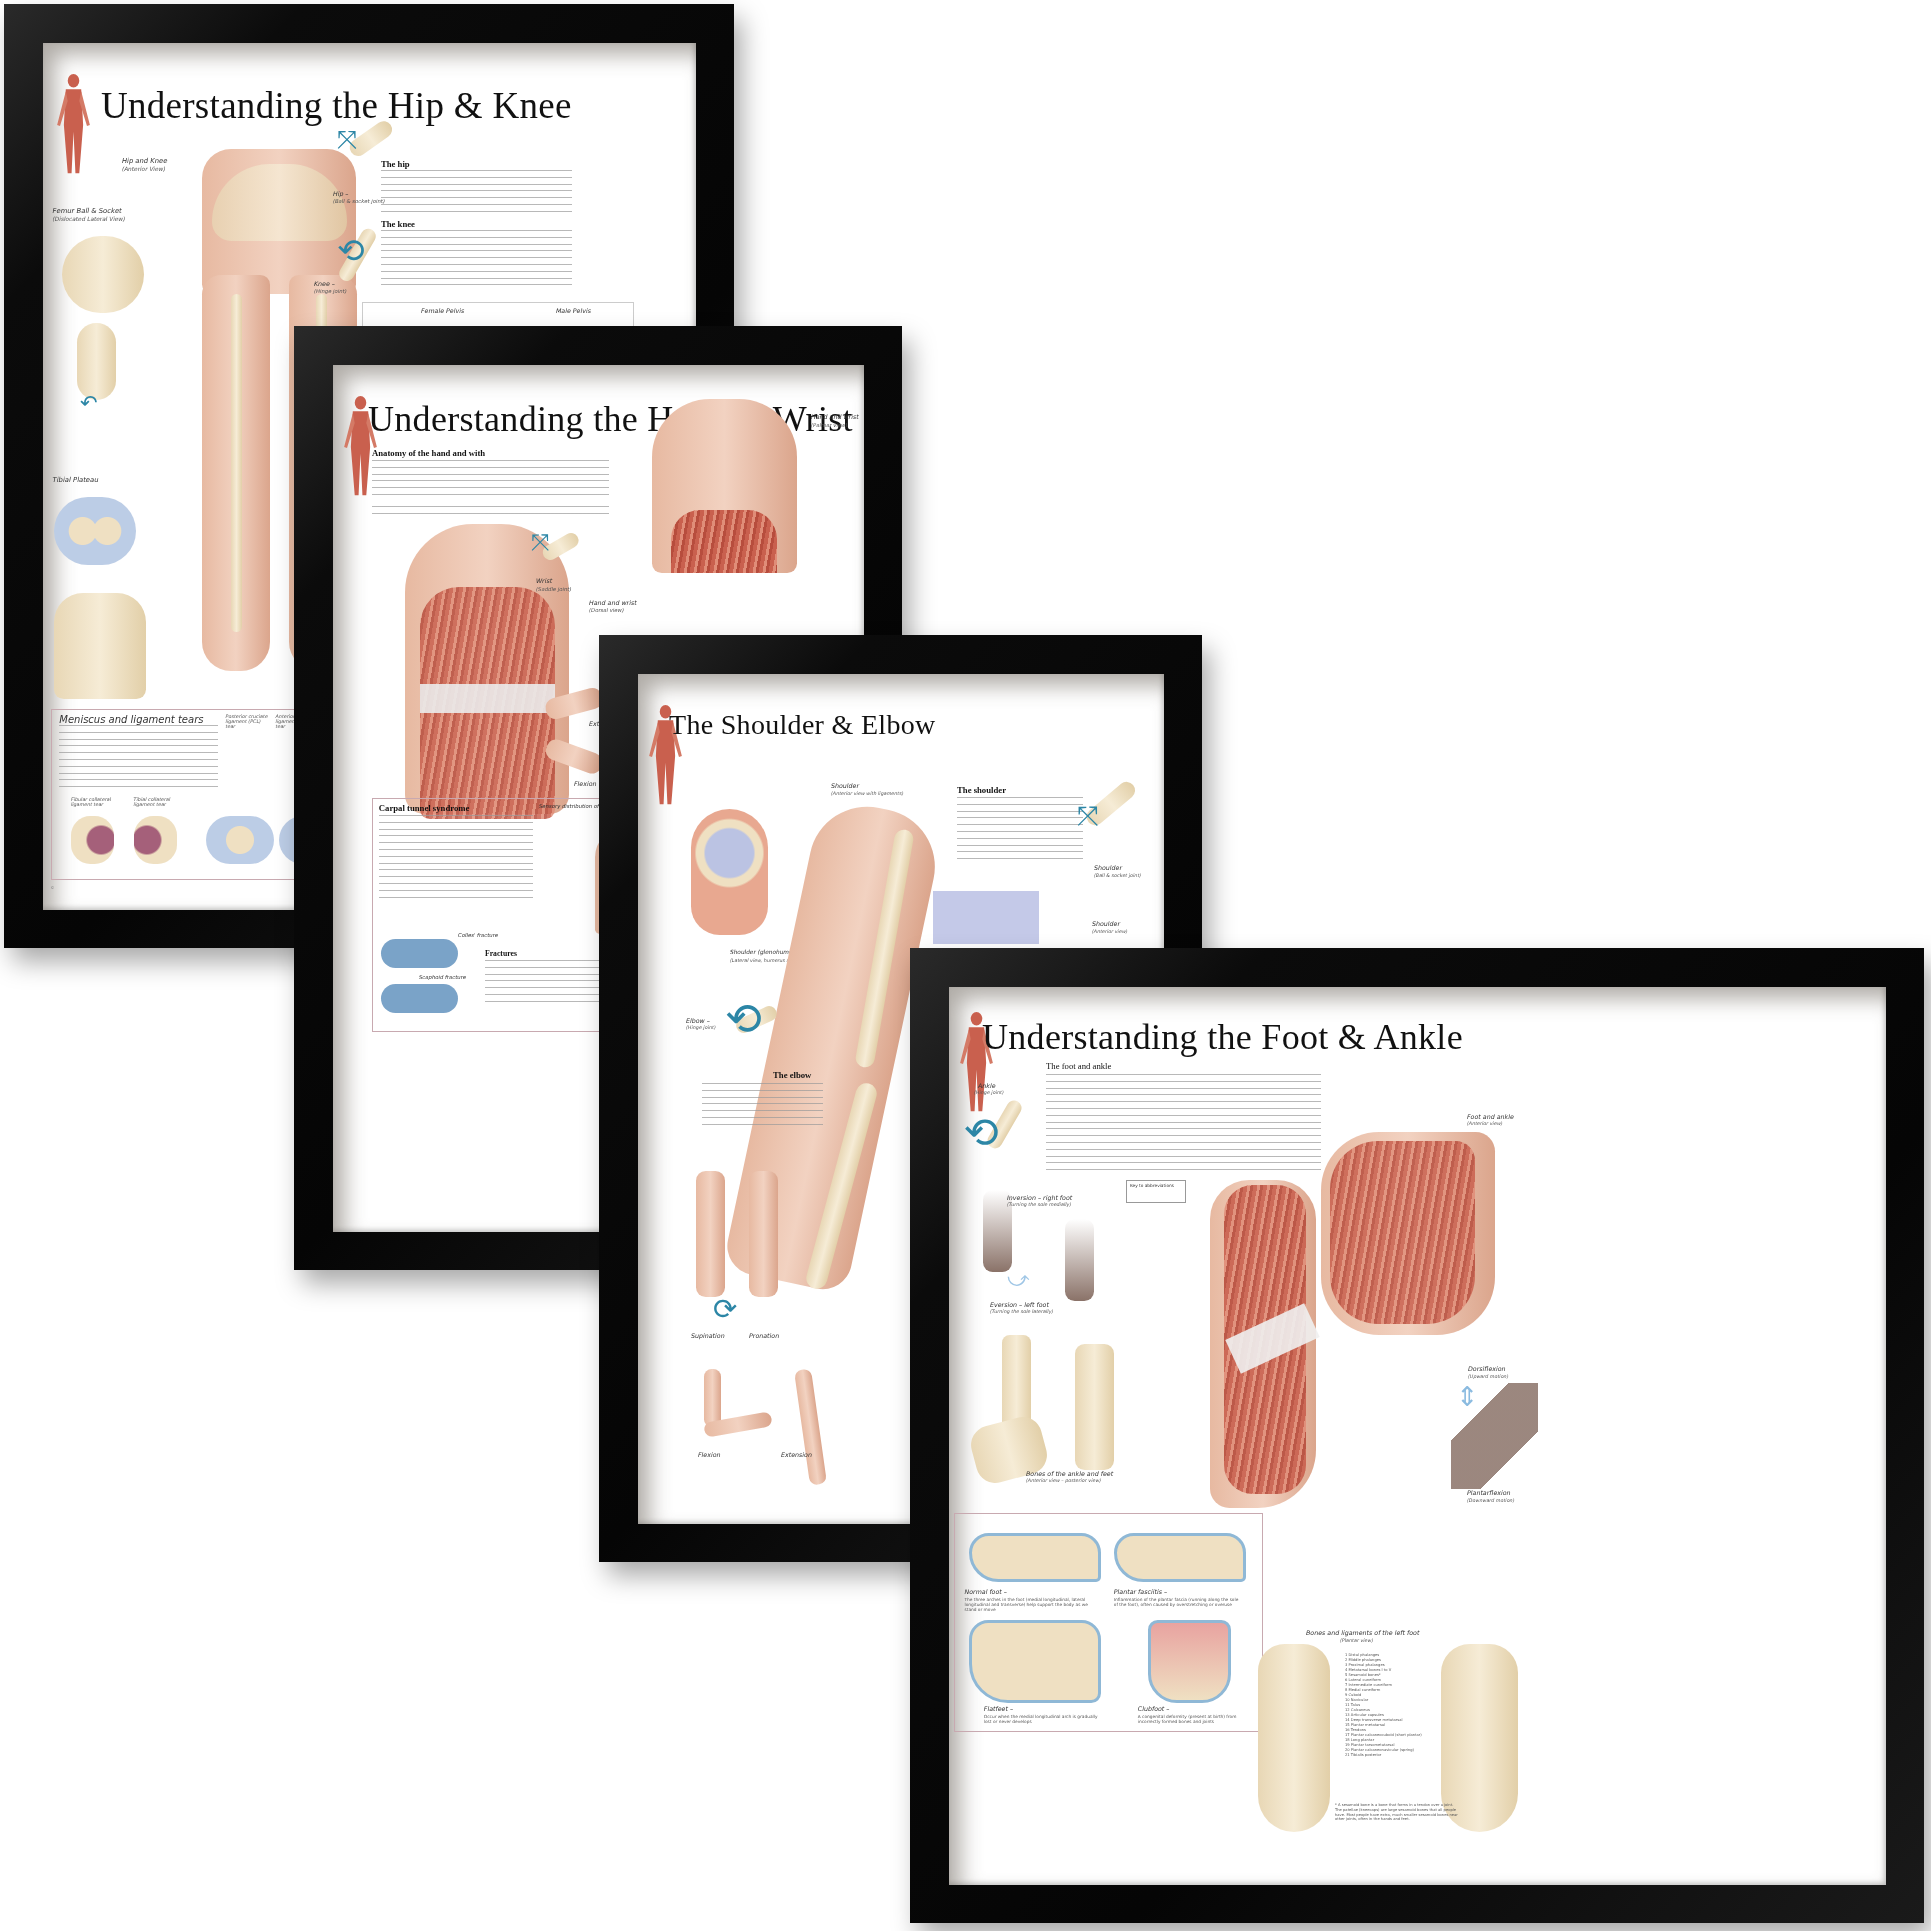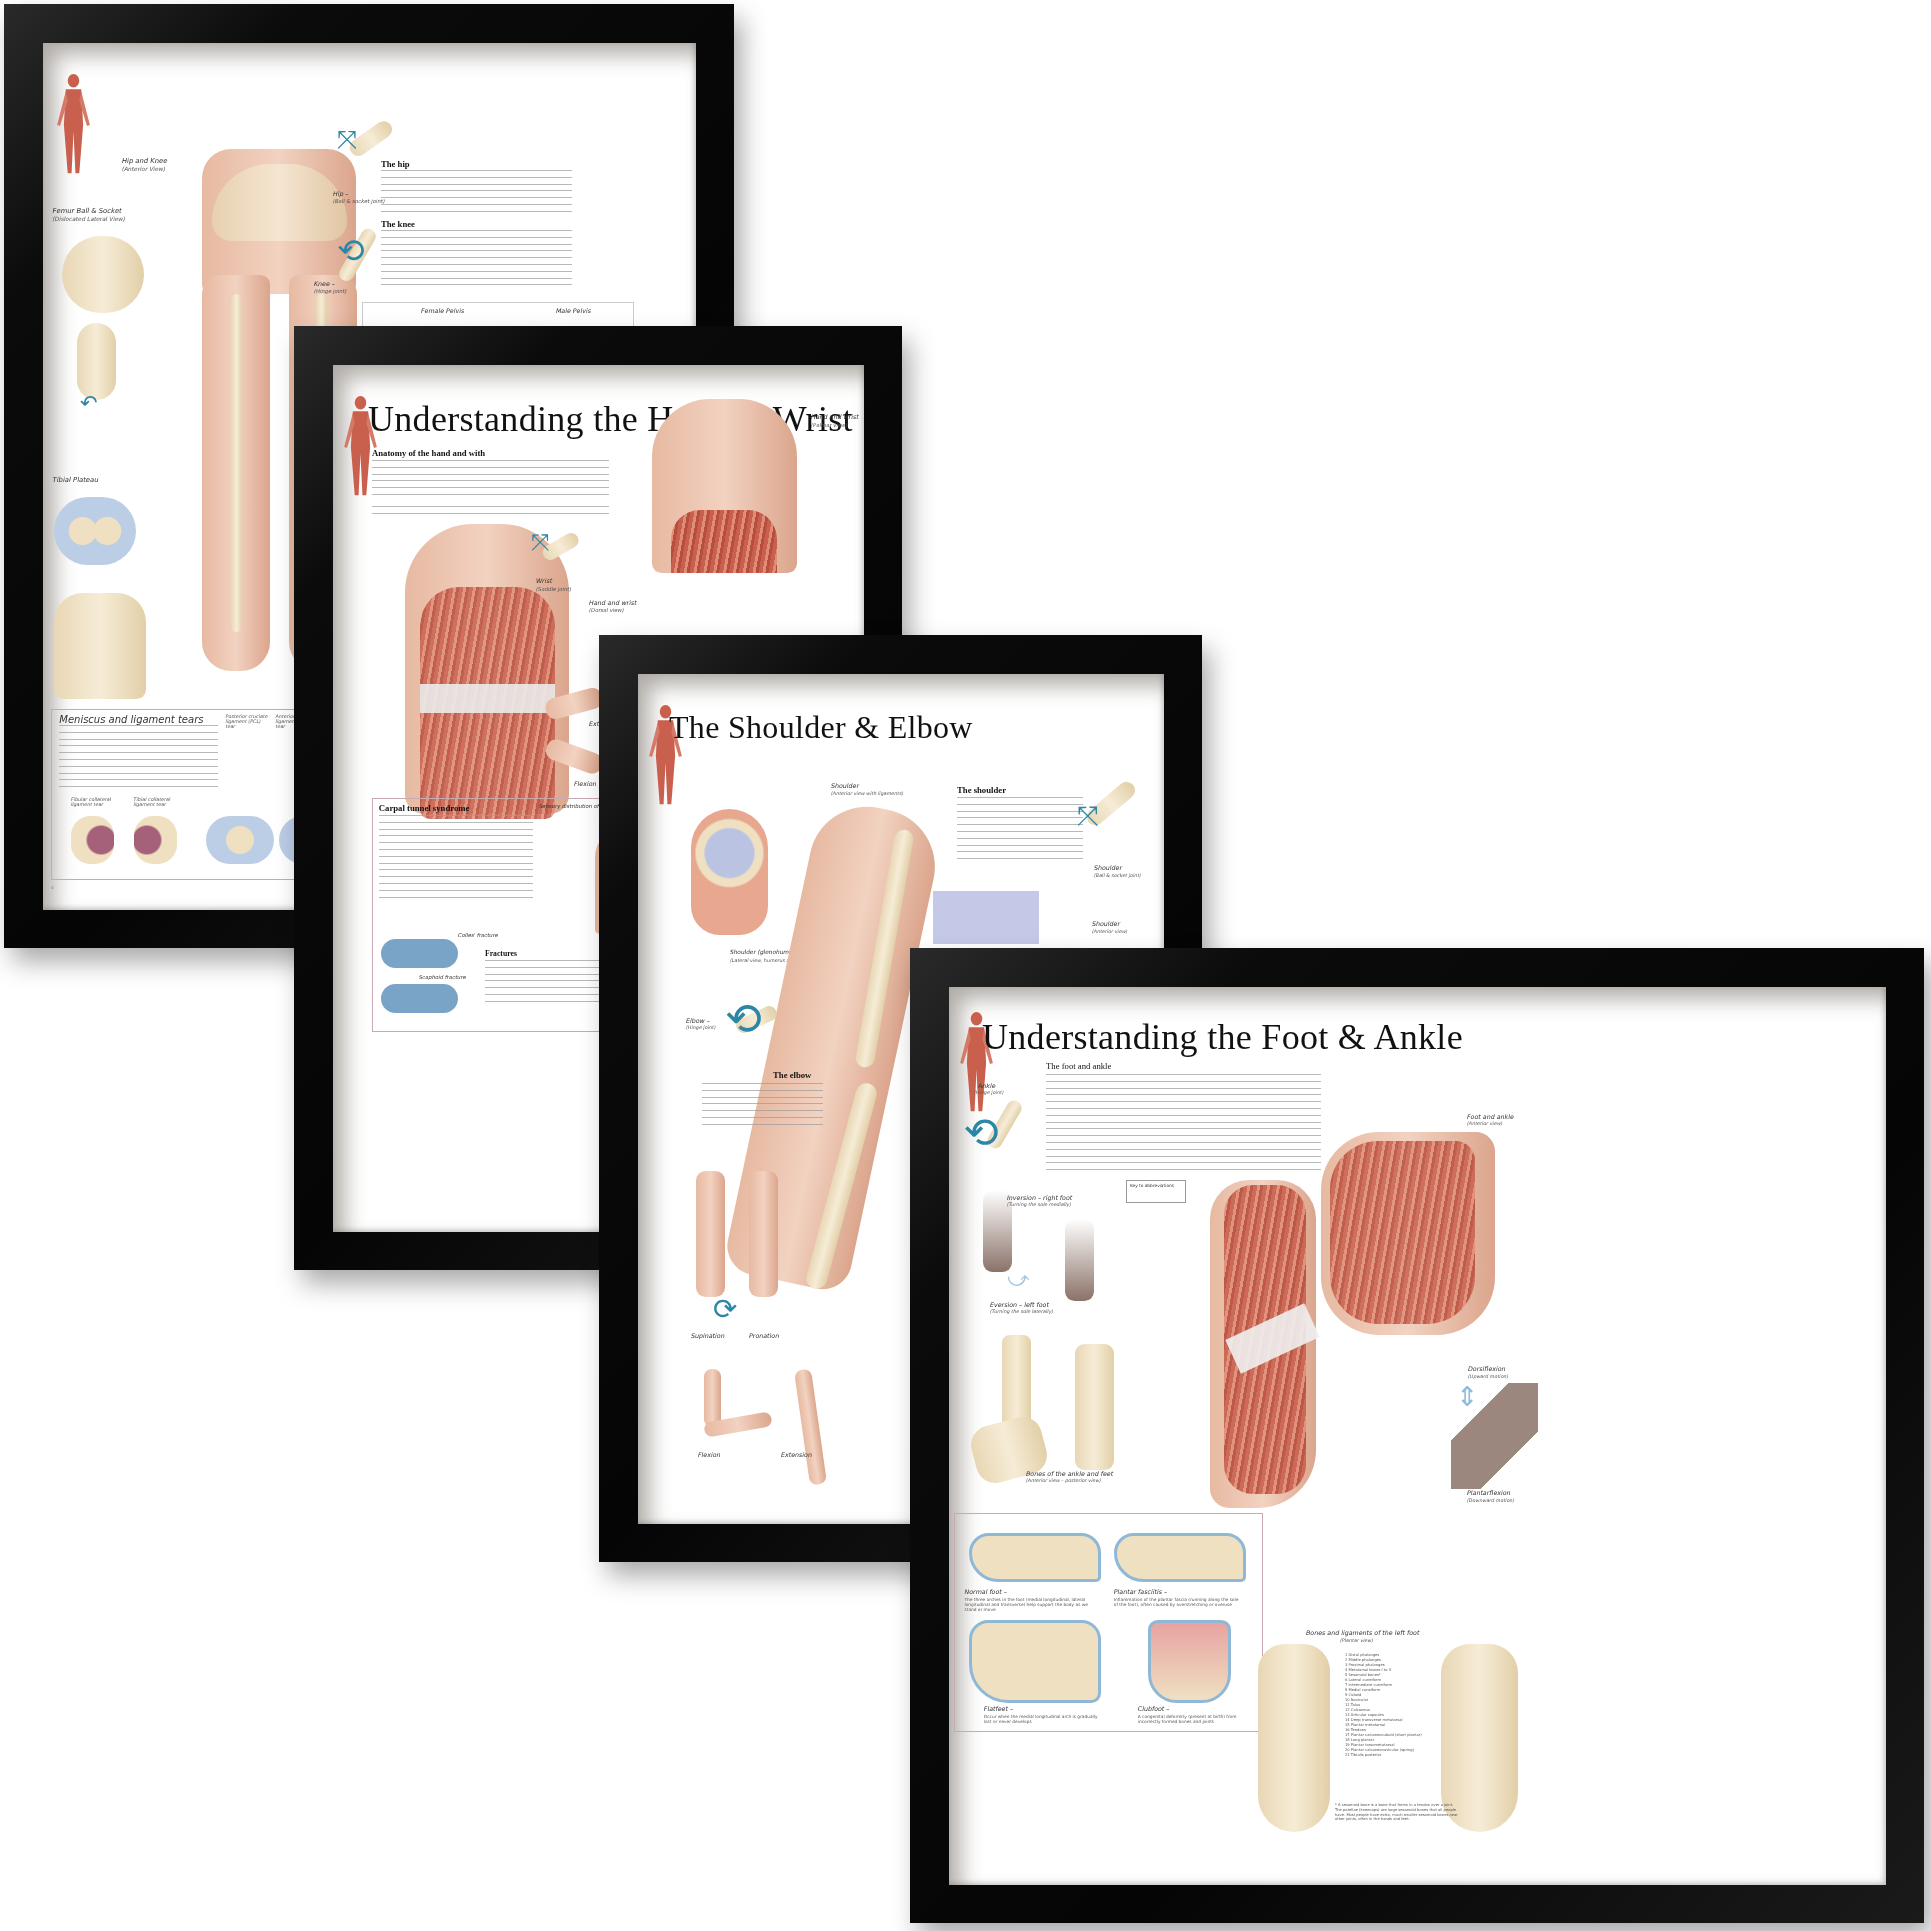--- a/index.html
+++ b/index.html
@@ -27,20 +27,21 @@
 
 <div class="frame" style="left:3.9px;top:3.9px;width:730px;height:944px;">
   <div class="paper" style="left:39px;top:39px;width:653px;height:867px;">
     <div class="figure" style="left:11.6px;top:29px;">
       <svg width="39" height="106" viewBox="0 0 40 110">
           <ellipse cx="20" cy="9" rx="6" ry="7" fill="#c9604e"></ellipse>
           <path d="M12 18 L28 18 L30 55 L26 105 L22 105 L20 62 L18 105 L14 105 L10 55 Z" fill="#c9604e"></path>
           <path d="M12 20 L3 55 L6 56 L14 30Z M28 20 L37 55 L34 56 L26 30Z" fill="#d47a66"></path>
         </svg>
     </div>
+    <div class="title" style="left:58px;top:41px;font-size:37px;">Understanding the Hip &amp; Knee</div>
 
     <div class="cap" style="left:79px;top:114px;font-size:6.8px;">Hip and Knee</div>
     <div class="sub" style="left:79px;top:123px;font-size:5.8px;">(Anterior View)</div>
     <div class="cap" style="left:9.7px;top:164px;font-size:6.8px;">Femur Ball &amp; Socket</div>
     <div class="sub" style="left:9.7px;top:173px;font-size:5.8px;">(Dislocated Lateral View)</div>
 
     <div class="skin" style="left:159px;top:106px;width:154px;height:145px;border-radius:29px 29px 9.7px 9.7px;"></div>
     <div class="bone" style="left:169px;top:121px;width:135px;height:77px;border-radius:58px 58px 19.3px 19.3px;opacity:.75;"></div>
     <div class="skin" style="left:159px;top:232px;width:68px;height:396px;border-radius:19.3px 9.7px 29px 29px;"></div>
     <div class="skin" style="left:246px;top:232px;width:68px;height:396px;border-radius:9.7px 19.3px 29px 29px;"></div>
@@ -142,21 +143,21 @@
 
 <div class="frame" style="left:599px;top:635px;width:603px;height:927px;">
   <div class="paper" style="left:39px;top:39px;width:526px;height:850px;">
     <div class="figure" style="left:7.7px;top:29px;">
       <svg width="39" height="106" viewBox="0 0 40 110">
           <ellipse cx="20" cy="9" rx="6" ry="7" fill="#c9604e"></ellipse>
           <path d="M12 18 L28 18 L30 55 L26 105 L22 105 L20 62 L18 105 L14 105 L10 55 Z" fill="#c9604e"></path>
           <path d="M12 20 L3 55 L6 56 L14 30Z M28 20 L37 55 L34 56 L26 30Z" fill="#d47a66"></path>
         </svg>
     </div>
-    <div class="title" style="left:31px;top:35px;font-size:32px;">The Shoulder &amp; Elbow</div>
+    <div class="title" style="left:31px;top:35px;font-size:28px;">The Shoulder &amp; Elbow</div>
 
     <div class="cap" style="left:193px;top:108px;font-size:6.3px;">Shoulder</div>
     <div class="sub" style="left:193px;top:117px;font-size:4.8px;">(Anterior view with ligaments)</div>
     <div style="position:absolute;left:53px;top:135px;width:77px;height:126px;border-radius:39px 39px 29px 29px;background:radial-gradient(circle at 50% 35%,#bbc3e3 0 24px,#efe0c2 26px 33px,#e8a890 35px);"></div>
     <div class="cap" style="left:92px;top:275px;font-size:5.8px;">Shoulder (glenohumeral joint)</div>
     <div class="sub" style="left:92px;top:284px;font-size:4.8px;">(Lateral view, humerus removed)</div>
 
     <div class="skin" style="left:183px;top:135px;width:126px;height:483px;border-radius:58px 58px 29px 29px;transform:rotate(12deg);transform-origin:top;"></div>
     <div class="bone" style="left:237px;top:154px;width:19.3px;height:241px;transform:rotate(10deg);"></div>
     <div class="bone" style="left:193px;top:406px;width:21px;height:212px;transform:rotate(15deg);"></div>

